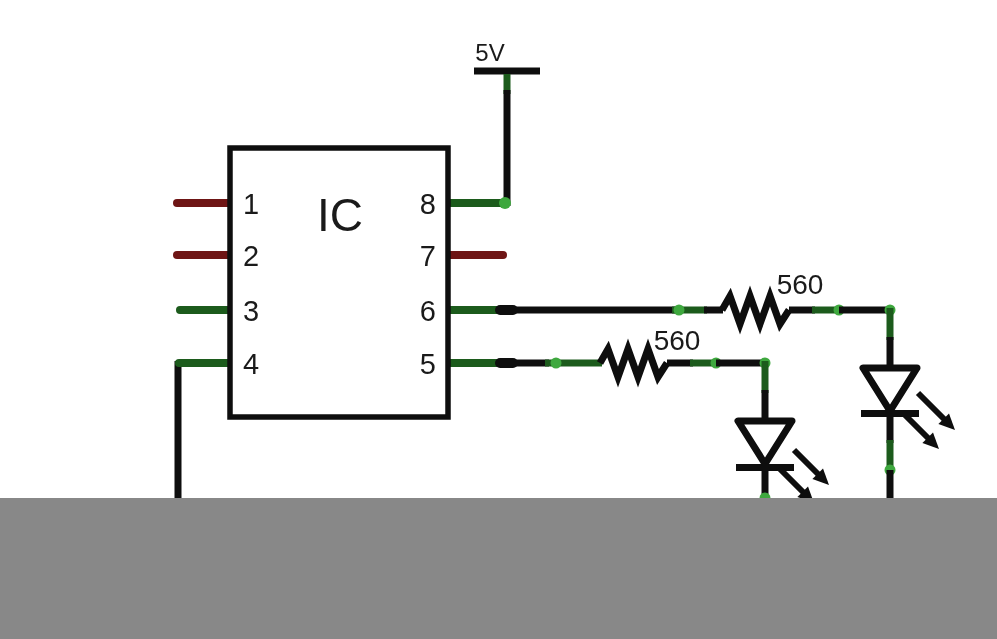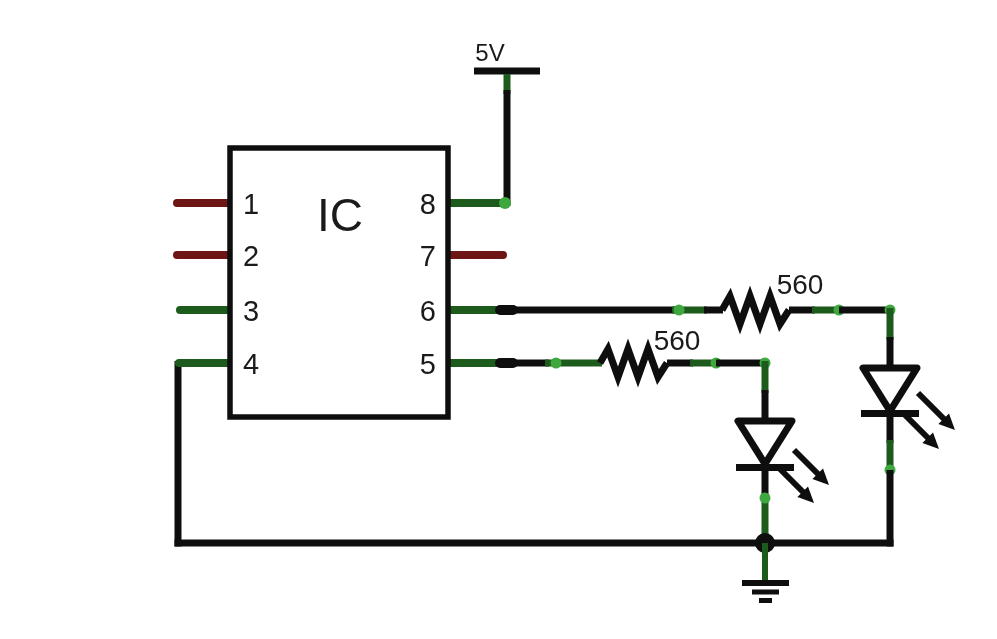--- a/index.html
+++ b/index.html
@@ -1,19 +1,19 @@
 <!DOCTYPE html>
 <html style="--background: #ffffff; --wire: #0e0e0e; --unrouted-red: #6e1515; --net-green: #1c5b1c; --node-green: #3ea83e; --text: #1a1a1a;"><head>
 <meta charset="utf-8">
 <style>
   html,body{margin:0;padding:0;}
   body{background:#888;}
   #stage{
     position:relative;
-    width:997px;height:639px;
+    width:997px;height:498px;
     background:var(--background,#fff);
     overflow:hidden;
     font-family:"Liberation Sans",sans-serif;
   }
   svg{display:block;}
   .wire{stroke:var(--wire,#0e0e0e);stroke-width:7;fill:none;}
   .wire.w6{stroke-width:6;}
   .wire.w5{stroke-width:5;}
   .cap{stroke:var(--wire,#0e0e0e);stroke-width:10;stroke-linecap:round;}
   .net{stroke:var(--net-green,#1c5b1c);stroke-width:7;fill:none;}

